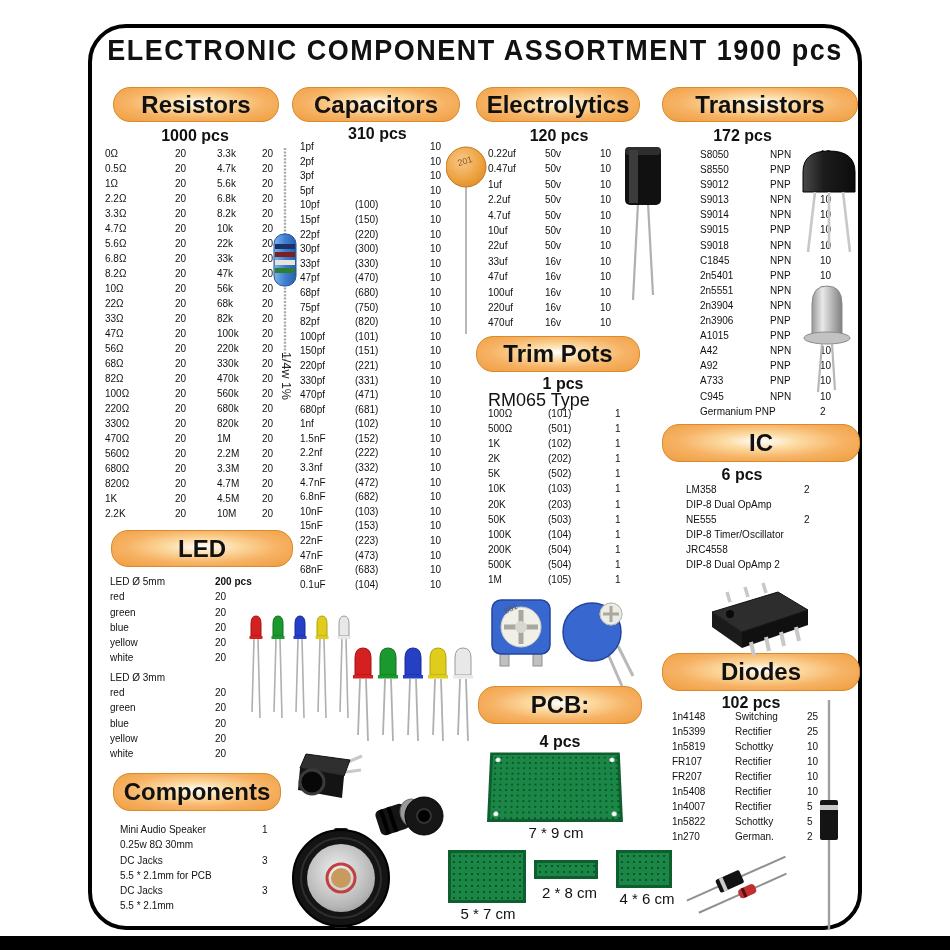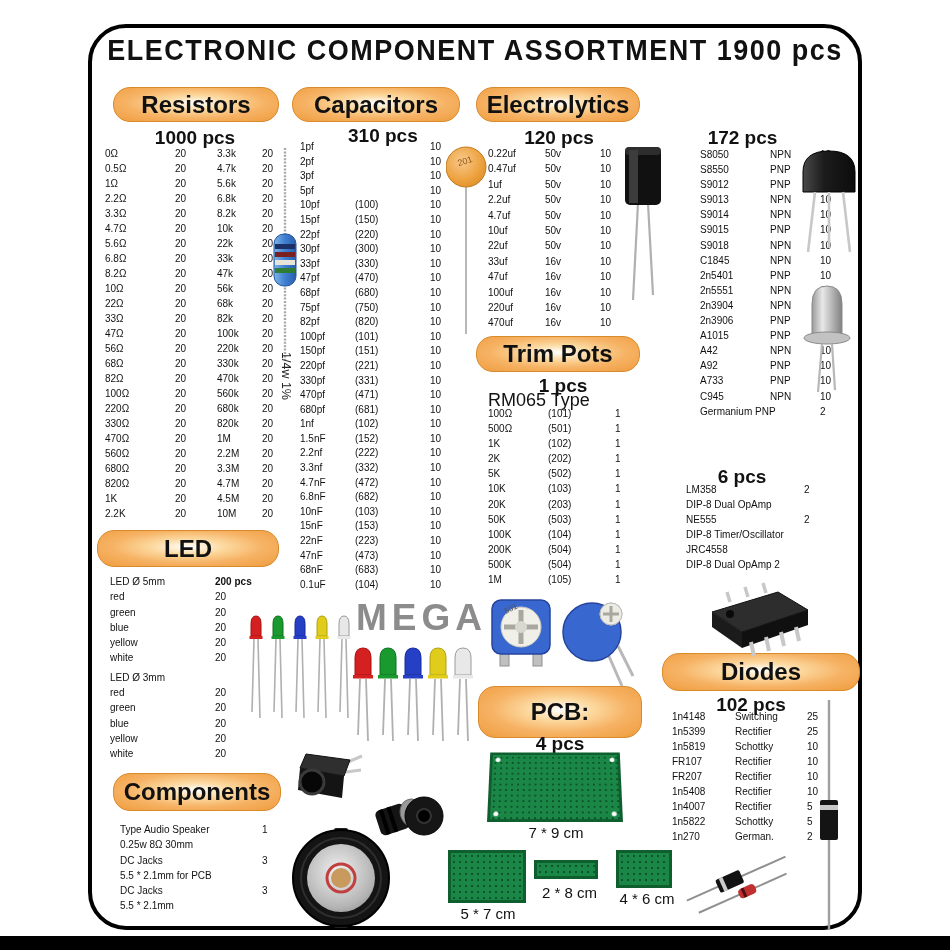--- a/index.html
+++ b/index.html
@@ -8,21 +8,21 @@
   .frame{position:absolute;left:88px;top:24px;width:774px;height:906px;
          border:4px solid #000;border-radius:38px;box-sizing:border-box;}
   .bottombar{position:absolute;left:0;top:936px;width:950px;height:14px;background:#000;}
   .title{position:absolute;left:95px;top:33px;width:760px;text-align:center;
          font-size:27px;font-weight:bold;letter-spacing:1.5px;white-space:nowrap;
          transform:scaleY(1.12);transform-origin:top center;}
   .hdr{position:absolute;display:flex;align-items:center;justify-content:center;
        font-weight:bold;font-size:24px;color:#111;border-radius:17px;
        border:1.5px solid #d98a2b;box-sizing:border-box;
        background:radial-gradient(ellipse at 50% 45%, #ffffff 0%, #fcd9a0 28%, #f6b264 60%, #ef9c3d 100%);}
-  .sub{position:absolute;font-weight:bold;font-size:19px;text-align:center;}
+  .sub{position:absolute;font-weight:bold;font-size:16px;text-align:center;}
   .note{position:absolute;font-size:18px;}
   .table{position:absolute;font-size:10px;line-height:15px;}
   .trow{display:grid;}
   .tcell{white-space:nowrap;}
   .t-res .trow{grid-template-columns:70px 42px 45px 23px;}
   .t-cap .trow{grid-template-columns:55px 75px 35px;}  .t-cap{line-height:14.6px;}
   .t-ele .trow{grid-template-columns:57px 55px 30px;}  .t-ele{line-height:15.4px;}
   .t-tra .trow{grid-template-columns:70px 50px 25px;}  .t-tra{line-height:15.1px;margin-left:30px;}
   .t-tri .trow{grid-template-columns:60px 67px 23px;}  .t-tri{line-height:15.1px;}
   .t-ic  .trow{grid-template-columns:118px 30px;margin-left:14px;}
@@ -75,25 +75,27 @@
     </defs>
   </svg>
 
   <div class="frame"></div>
   <div class="bottombar"></div>
   <div class="title">ELECTRONIC COMPONENT ASSORTMENT 1900 pcs</div>
 
   <div class="hdr" style="left:113px;top:87px;width:166px;height:35px">Resistors</div>
   <div class="hdr" style="left:292px;top:87px;width:168px;height:35px">Capacitors</div>
   <div class="hdr" style="left:476px;top:87px;width:164px;height:35px">Electrolytics</div>
+  <div class="hdr" style="left:662px;top:87px;width:196px;height:35px">Transistors</div>
   <div class="hdr" style="left:476px;top:336px;width:164px;height:36px">Trim Pots</div>
-  <div class="hdr" style="left:97px;top:530px;width:182px;height:37px">LED</div>
+  <div class="hdr" style="left:662px;top:424px;width:198px;height:38px">IC</div>
+  <div class="hdr" style="left:111px;top:530px;width:182px;height:37px">LED</div>
   <div class="hdr" style="left:662px;top:653px;width:198px;height:38px">Diodes</div>
   <div class="hdr" style="left:113px;top:773px;width:168px;height:38px">Components</div>
-  <div class="hdr" style="left:478px;top:686px;width:164px;height:52px">PCB:</div>
+  <div class="hdr" style="left:478px;top:686px;width:164px;height:38px">PCB:</div>
 
   <div class="sub" style="left:105px;top:127px;width:180px">1000 pcs</div>
   <div class="sub" style="left:348px;top:125px;text-align:left">310 pcs</div>
   <div class="sub" style="left:488px;top:127px;width:142px">120 pcs</div>
   <div class="sub" style="left:670px;top:127px;width:145px">172 pcs</div>
   <div class="sub" style="left:488px;top:375px;width:150px">1 pcs</div>
   <div class="note" style="left:488px;top:390px">RM065 Type</div>
   <div class="sub" style="left:672px;top:466px;width:140px">6 pcs</div>
   <div class="sub" style="left:672px;top:694px;width:158px">102 pcs</div>
   <div class="sub" style="left:478px;top:733px;width:164px">4 pcs</div>
@@ -741,21 +743,21 @@
         <span class="tcell">5</span>
       </div>
       <div class="trow">
         <span class="tcell">1n270</span>
         <span class="tcell">German.</span>
         <span class="tcell">2</span>
       </div>
     </div>
   <div class="table t-com" style="left:120px;top:822px;width:162px">
       <div class="trow">
-        <span class="tcell">Type Audio Speaker</span>
+        <span class="tcell">Mini Audio Speaker</span>
         <span class="tcell">1</span>
       </div>
       <div class="trow">
         <span class="tcell">0.25w 8Ω 30mm</span>
         <span class="tcell"></span>
       </div>
       <div class="trow">
         <span class="tcell">DC Jacks</span>
         <span class="tcell">3</span>
       </div>
@@ -766,21 +768,20 @@
       <div class="trow">
         <span class="tcell">DC Jacks</span>
         <span class="tcell">3</span>
       </div>
       <div class="trow">
         <span class="tcell">5.5 * 2.1mm</span>
         <span class="tcell"></span>
       </div>
     </div>
 
-  <div class="mega" style="left:356px;top:597px">MEGA</div>
 
   <svg class="ill" style="left:272px;top:148px" width="26" height="212">
     <line x1="13" y1="0" x2="13" y2="212" stroke="#a8a8a8" stroke-width="2.4" stroke-dasharray="2 1.4"></line>
     <rect x="2" y="86" width="22" height="52" rx="10" fill="url(#gBlue)" stroke="#24549c"></rect>
     <rect x="3" y="96" width="20" height="5" fill="#1c2f66"></rect>
     <rect x="3" y="104" width="20" height="5" fill="#7a2020"></rect>
     <rect x="3" y="112" width="20" height="5" fill="#e8e4da"></rect>
     <rect x="3" y="120" width="20" height="5" fill="#2f7d35"></rect>
   </svg>
   <span class="vnote" style="left:279px;top:352px">1/4w 1%</span>

